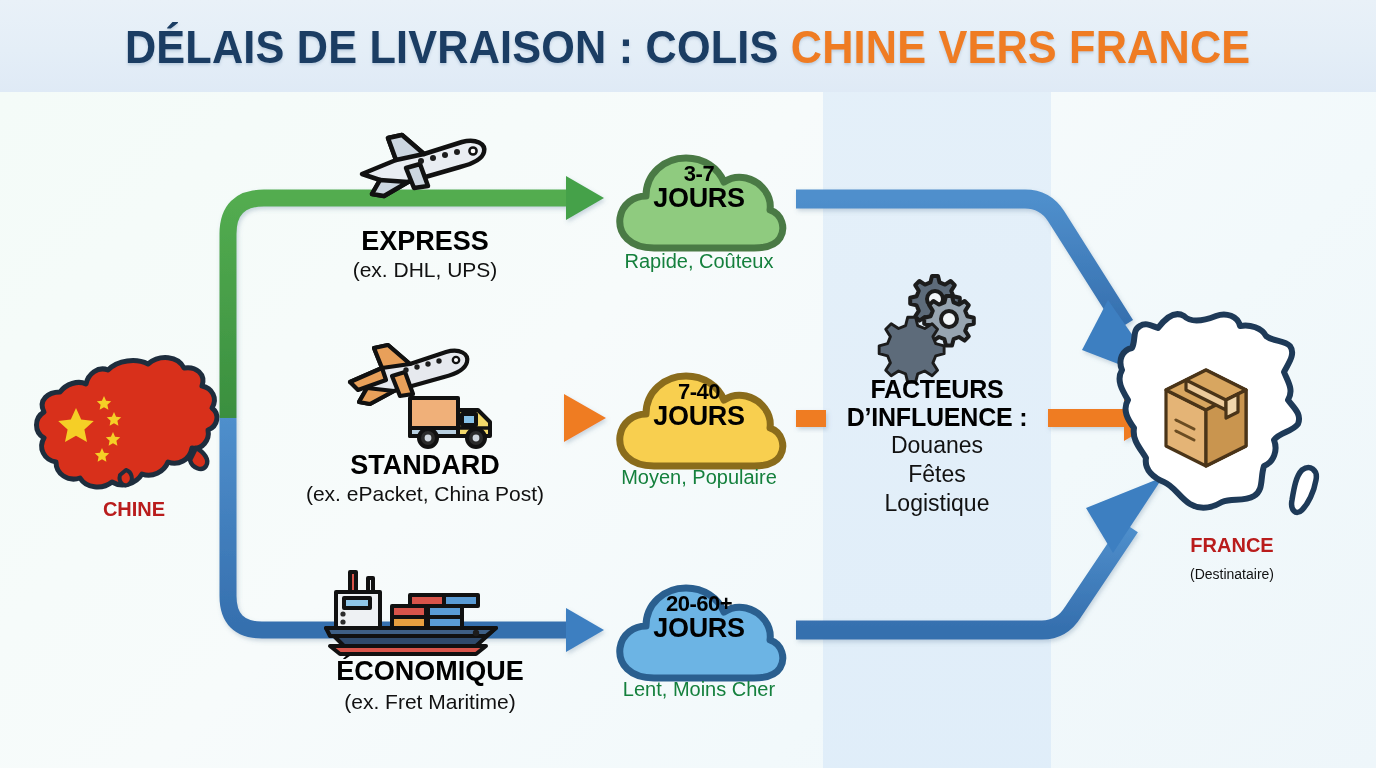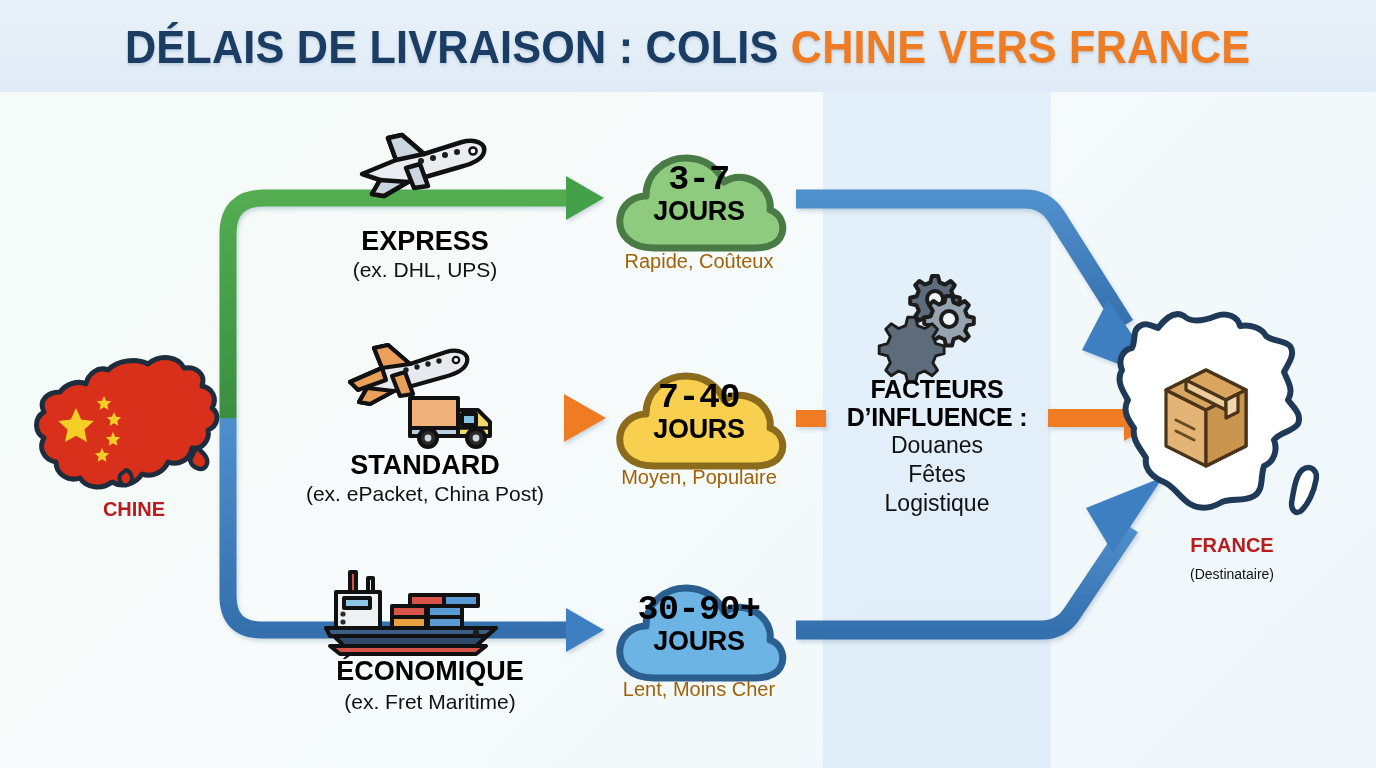--- a/index.html
+++ b/index.html
@@ -45,23 +45,23 @@
 
   
   .mode-title{font-size:27px;font-weight:bold;color:#000;}
   .mode-sub{font-size:21px;color:#111;}
 
   
   .cloud-days{
     position:absolute;text-align:center;color:#000;font-weight:bold;
     line-height:1.0;white-space:nowrap;
   }
-  .cloud-days .n{font-size:35px;display:block;letter-spacing:-.5px;font-family:Liberation Mono, monospace;}
+  .cloud-days .n{font-size:22px;display:block;letter-spacing:-.5px;}
   .cloud-days .j{font-size:27px;display:block;letter-spacing:-.3px;}
-  .cloud-cap{font-size:20px;color:#a16207;}
+  .cloud-cap{font-size:20px;color:#15803d;}
 
   
   #factors{position:absolute;left:823px;top:375px;width:228px;text-align:center;}
   #factors .ft{font-size:25px;font-weight:bold;color:#000;line-height:1.12;letter-spacing:-.2px;}
   #factors .fi{font-size:23px;color:#111;line-height:1.25;}
 
   
   .country{font-size:20px;font-weight:bold;color:#b91c1c;}
   .country-sub{font-size:14px;color:#111;}
 </style>
@@ -261,21 +261,21 @@
   <div class="lbl mode-sub" style="left:270px;top:690px;width:320px;">(ex. Fret Maritime)</div>
 
   <div class="abs" style="left:610px;top:578px;">
     <svg width="178" height="108" viewBox="0 0 178 108">
       <path d="M44 100 C20 100 8 86 10 70 C12 56 24 48 36 48 C36 26 54 10 76 10
                C94 10 108 20 114 34 C120 30 128 28 136 30 C152 34 162 48 160 62
                C172 66 176 80 170 90 C165 98 154 100 144 100 Z" fill="#6cb4e4" stroke="#2a5f8f" stroke-width="7" stroke-linejoin="round"></path>
     </svg>
   </div>
   <div class="cloud-days" style="left:610px;top:593px;width:178px;">
-    <span class="n">30-90+</span>
+    <span class="n">20-60+</span>
     <span class="j">JOURS</span>
   </div>
   <div class="lbl cloud-cap" style="left:590px;top:678px;width:218px;">Lent, Moins Cher</div>
 
   <div class="abs" style="left:885px;top:268px;">
     <svg width="110" height="100" viewBox="0 0 110 100">
       <g stroke="#1c1c1c" stroke-width="4" stroke-linejoin="round">
         <path d="M47 8 l6 0 1.6 6.4 5.4 2.2 5.6-3.6 4.2 4.2 -3.6 5.6 2.2 5.4 6.4 1.6 0 6 -6.4 1.6 -2.2 5.4 3.6 5.6 -4.2 4.2 -5.6-3.6 -5.4 2.2 -1.6 6.4 -6 0 -1.6-6.4 -5.4-2.2 -5.6 3.6 -4.2-4.2 3.6-5.6 -2.2-5.4 -6.4-1.6 0-6 6.4-1.6 2.2-5.4 -3.6-5.6 4.2-4.2 5.6 3.6 5.4-2.2 Z" fill="#5d6b7a"></path>
         <circle cx="50" cy="31" r="8" fill="#f2f6f9"></circle>
         <path d="M83 28 l6 0 1.6 6.4 5.4 2.2 5.6-3.6 4.2 4.2 -3.6 5.6 2.2 5.4 6.4 1.6 0 6 -6.4 1.6 -2.2 5.4 3.6 5.6 -4.2 4.2 -5.6-3.6 -5.4 2.2 -1.6 6.4 -6 0 -1.6-6.4 -5.4-2.2 -5.6 3.6 -4.2-4.2 3.6-5.6 -2.2-5.4 -6.4-1.6 0-6 6.4-1.6 2.2-5.4 -3.6-5.6 4.2-4.2 5.6 3.6 5.4-2.2 Z" fill="#97a4b0" transform="translate(-22,0)"></path>

